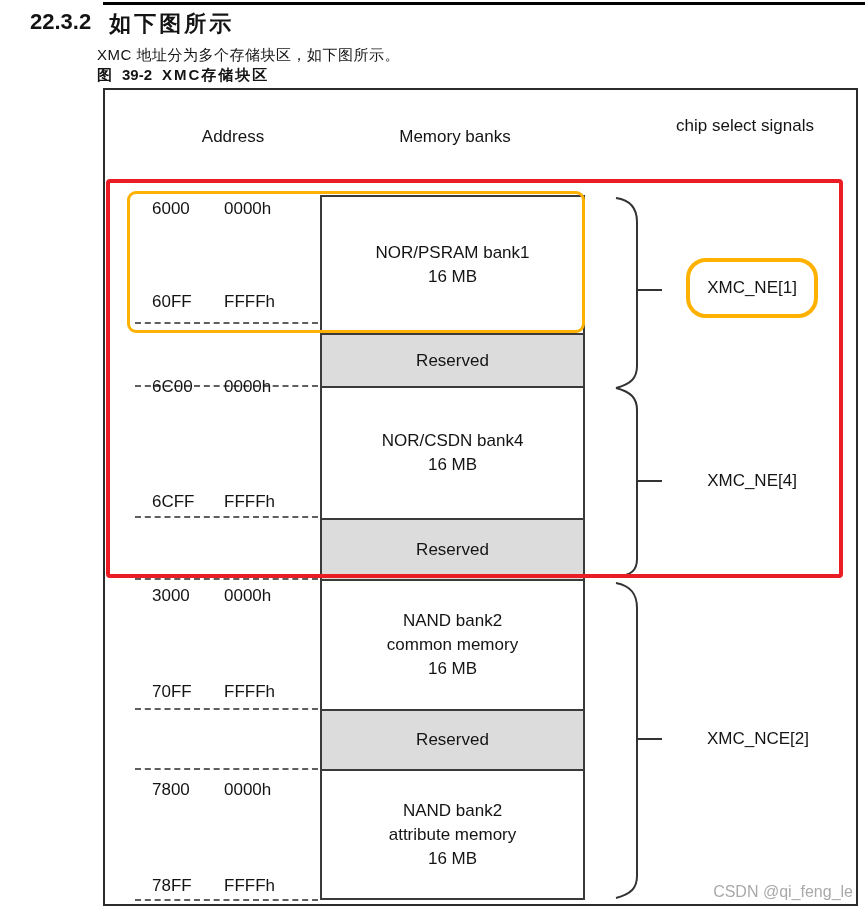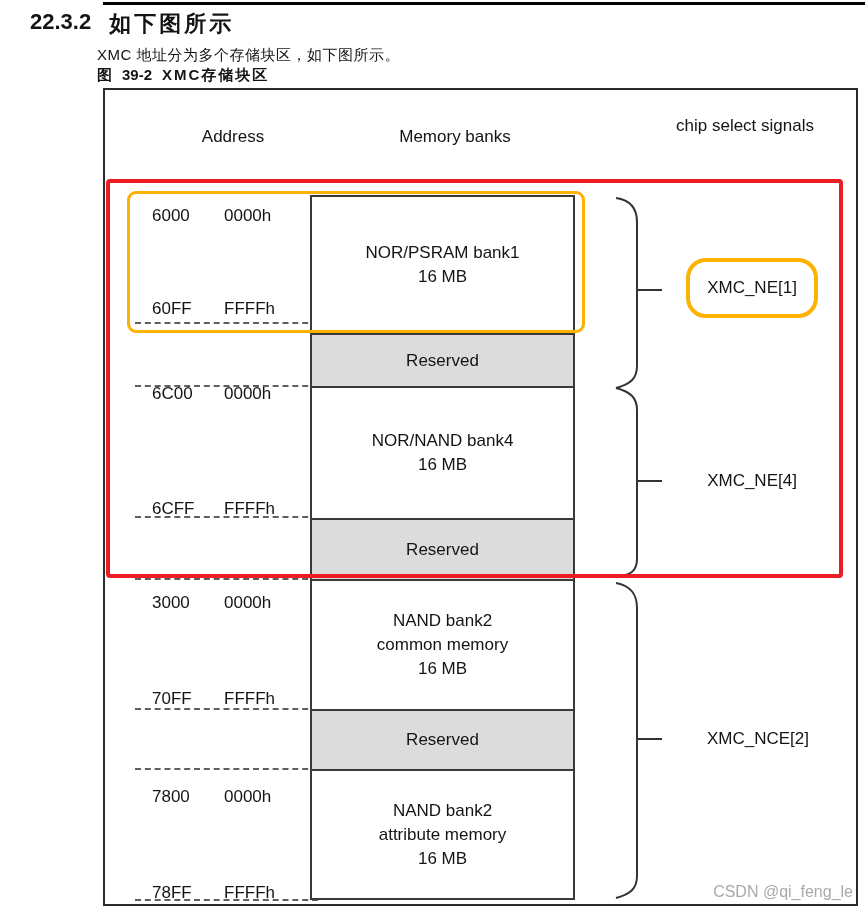--- a/index.html
+++ b/index.html
@@ -36,25 +36,25 @@
   .hdr-cs{left:645px;top:113px;width:200px;line-height:25px;}
 
   
   .red-box{left:106px;top:179px;width:737px;height:399px;border:4px solid var(--highlight-red);border-radius:4px;z-index:6;}
   .orange-box-1{left:127px;top:191px;width:458px;height:142px;border:3px solid var(--highlight-orange);border-radius:9px;z-index:5;}
   .orange-box-2{left:686px;top:258px;width:132px;height:60px;border:4px solid var(--highlight-orange);border-radius:20px;z-index:5;
                 display:flex;align-items:center;justify-content:center;}
 
   
   .addr{left:152px;width:160px;height:22px;font-size:17px;white-space:nowrap;z-index:2;}
-  .addr .p1{display:inline-block;width:72px;margin-top:7px;}
+  .addr .p1{display:inline-block;width:72px;}
   .dash{left:135px;width:183px;height:0;border-top:2px dashed #5f5f5f;z-index:1;}
 
   
-  .bank{left:310px;width:265px;border:2px solid #3a3a3a;background:#fff;z-index:2;
+  .bank{left:320px;width:265px;border:2px solid #3a3a3a;background:#fff;z-index:2;
         display:flex;flex-direction:column;align-items:center;justify-content:center;
         font-size:17px;line-height:24px;text-align:left;}
   .bank.reserved{background:var(--reserved-fill);}
 
   
   .brace-svg{left:600px;top:180px;width:120px;height:730px;z-index:2;}
   .cs-label{font-size:17px;white-space:nowrap;display:flex;align-items:center;justify-content:center;z-index:4;}
   .cs-ne4{left:686px;top:466px;width:132px;height:30px;}
   .cs-nce2{left:683px;top:724px;width:150px;height:30px;}
 
@@ -105,21 +105,21 @@
 <div class="abs addr" style="top:876px"><span class="p1">78FF</span><span>FFFFh</span></div>
 
 <div class="abs bank" style="top:195px;height:140px">
   <div>NOR/PSRAM bank1</div>
   <div>16 MB</div>
 </div>
 <div class="abs bank reserved" style="top:333px;height:55px">
   <div>Reserved</div>
 </div>
 <div class="abs bank" style="top:386px;height:134px">
-  <div>NOR/NAND bank4</div>
+  <div>NOR/CSDN bank4</div>
   <div>16 MB</div>
 </div>
 <div class="abs bank reserved" style="top:518px;height:63px">
   <div>Reserved</div>
 </div>
 <div class="abs bank" style="top:579px;height:132px">
   <div>NAND bank2</div>
   <div>common memory</div>
   <div>16 MB</div>
 </div>

